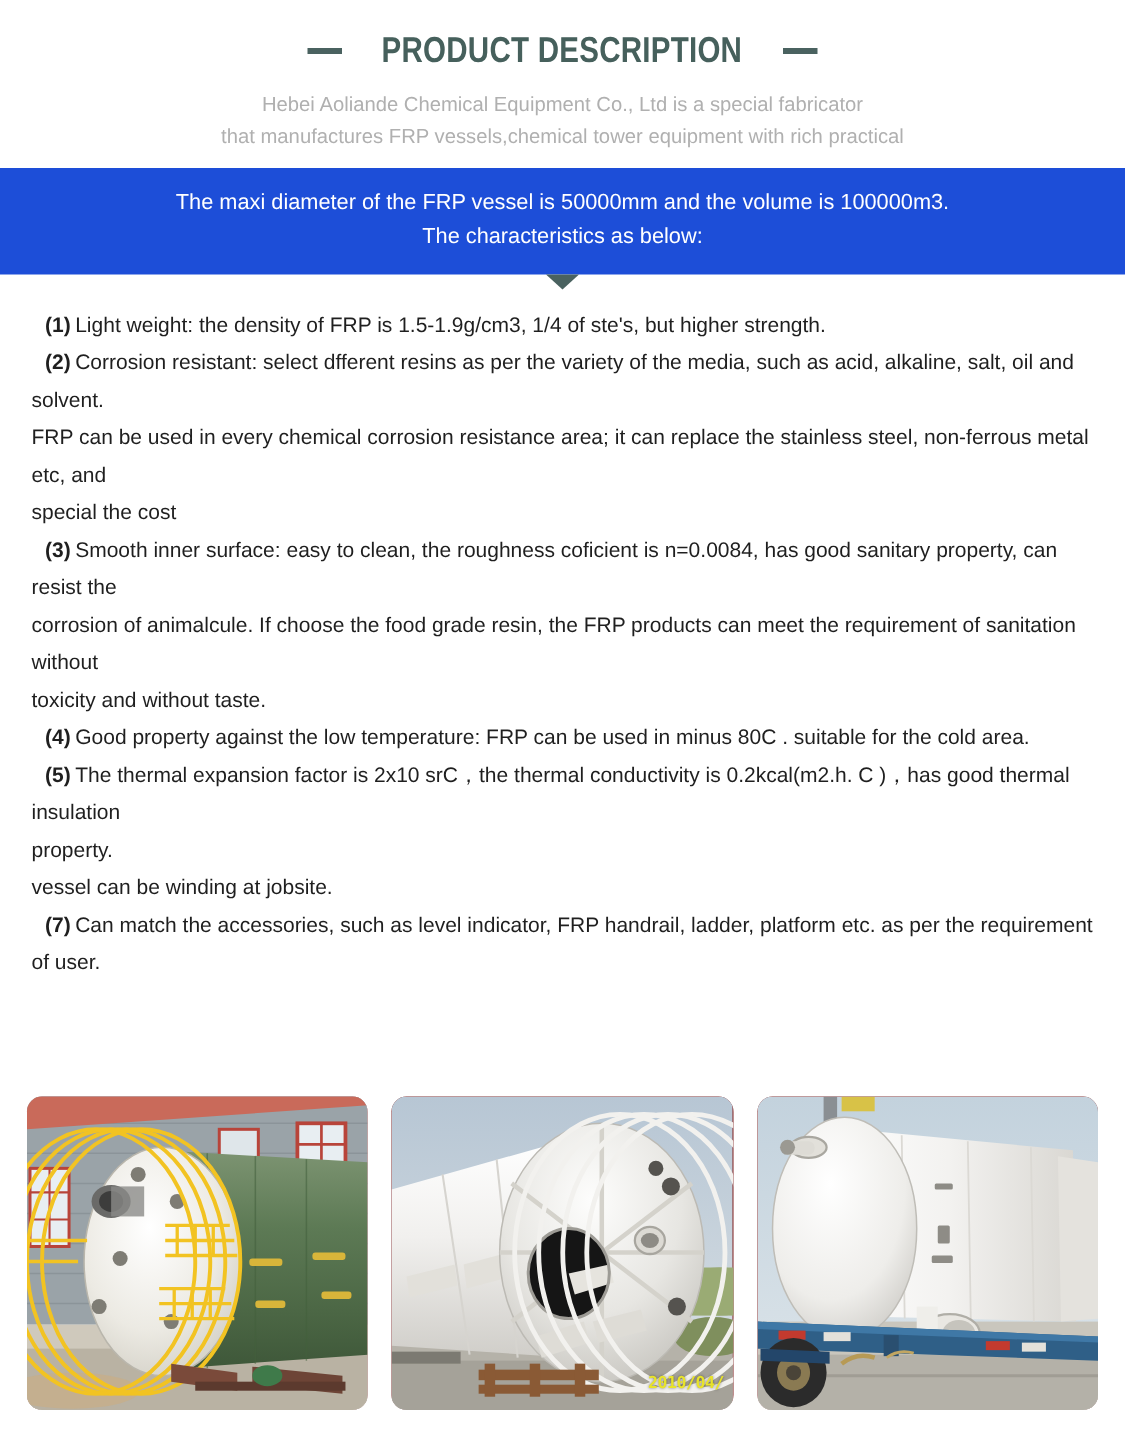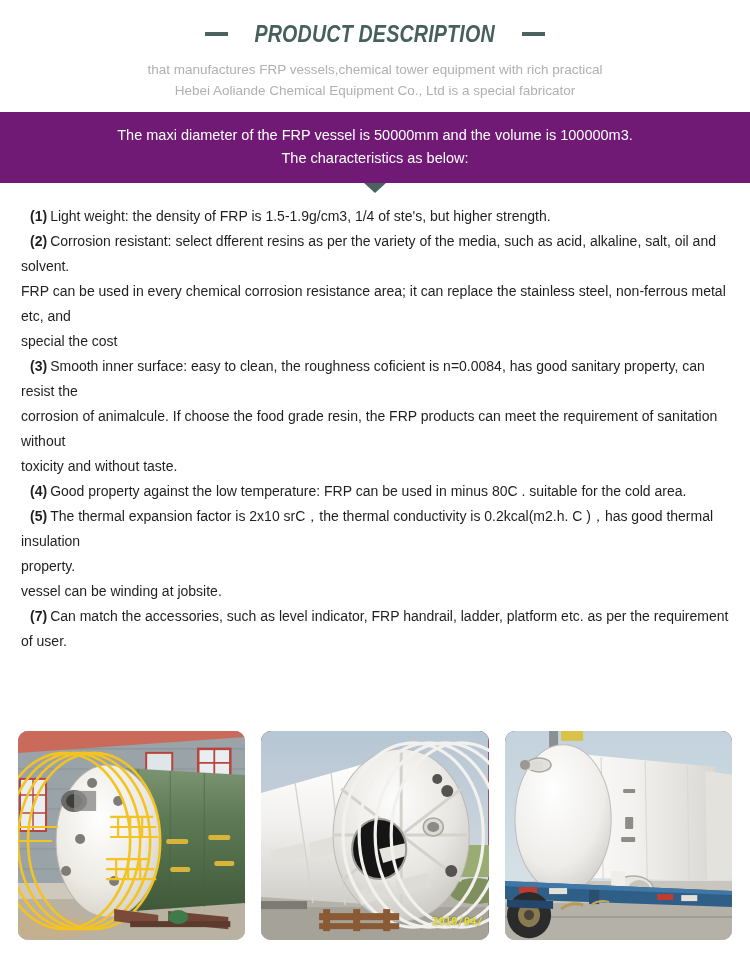--- a/index.html
+++ b/index.html
@@ -18,21 +18,20 @@
 
   
   .header {
     text-align: center;
     padding-top: 22px;
   }
   .title-row {
     display: flex;
     align-items: center;
     justify-content: center;
-    font-style: italic;
   }
   .title-dash {
     display: block;
     width: 23px;
     height: 4px;
     background: #4a6260;
   }
   .page-title {
     font-size: 24px;
     font-weight: bold;
@@ -52,21 +51,21 @@
     font-weight: normal;
   }
   .subtitle div { white-space: nowrap; }
 
   
   .banner-wrap {
     position: relative;
     margin-top: 11px;
   }
   .banner {
-    background: #701a75;
+    background: #1d4ed8;
     color: #ffffff;
     text-align: center;
     padding: 12px 0 13px 0;
     font-size: 14.5px;
     line-height: 23px;
   }
   .banner div { white-space: nowrap; }
   .banner-notch {
     position: absolute;
     left: 50%;
@@ -129,22 +128,22 @@
 </head>
 <body>
 
 <div class="header">
   <div class="title-row">
     <span class="title-dash"></span>
     <h1 class="page-title">PRODUCT DESCRIPTION</h1>
     <span class="title-dash"></span>
   </div>
   <div class="subtitle">
+    <div>Hebei Aoliande Chemical Equipment Co., Ltd is a special fabricator</div>
     <div>that manufactures FRP vessels,chemical tower equipment with rich practical</div>
-    <div>Hebei Aoliande Chemical Equipment Co., Ltd is a special fabricator</div>
   </div>
 </div>
 
 <div class="banner-wrap">
   <div class="banner">
     <div>The maxi diameter of the FRP vessel is 50000mm and the volume is 100000m3.</div>
     <div>The characteristics as below:</div>
   </div>
   <span class="banner-notch"></span>
 </div>

